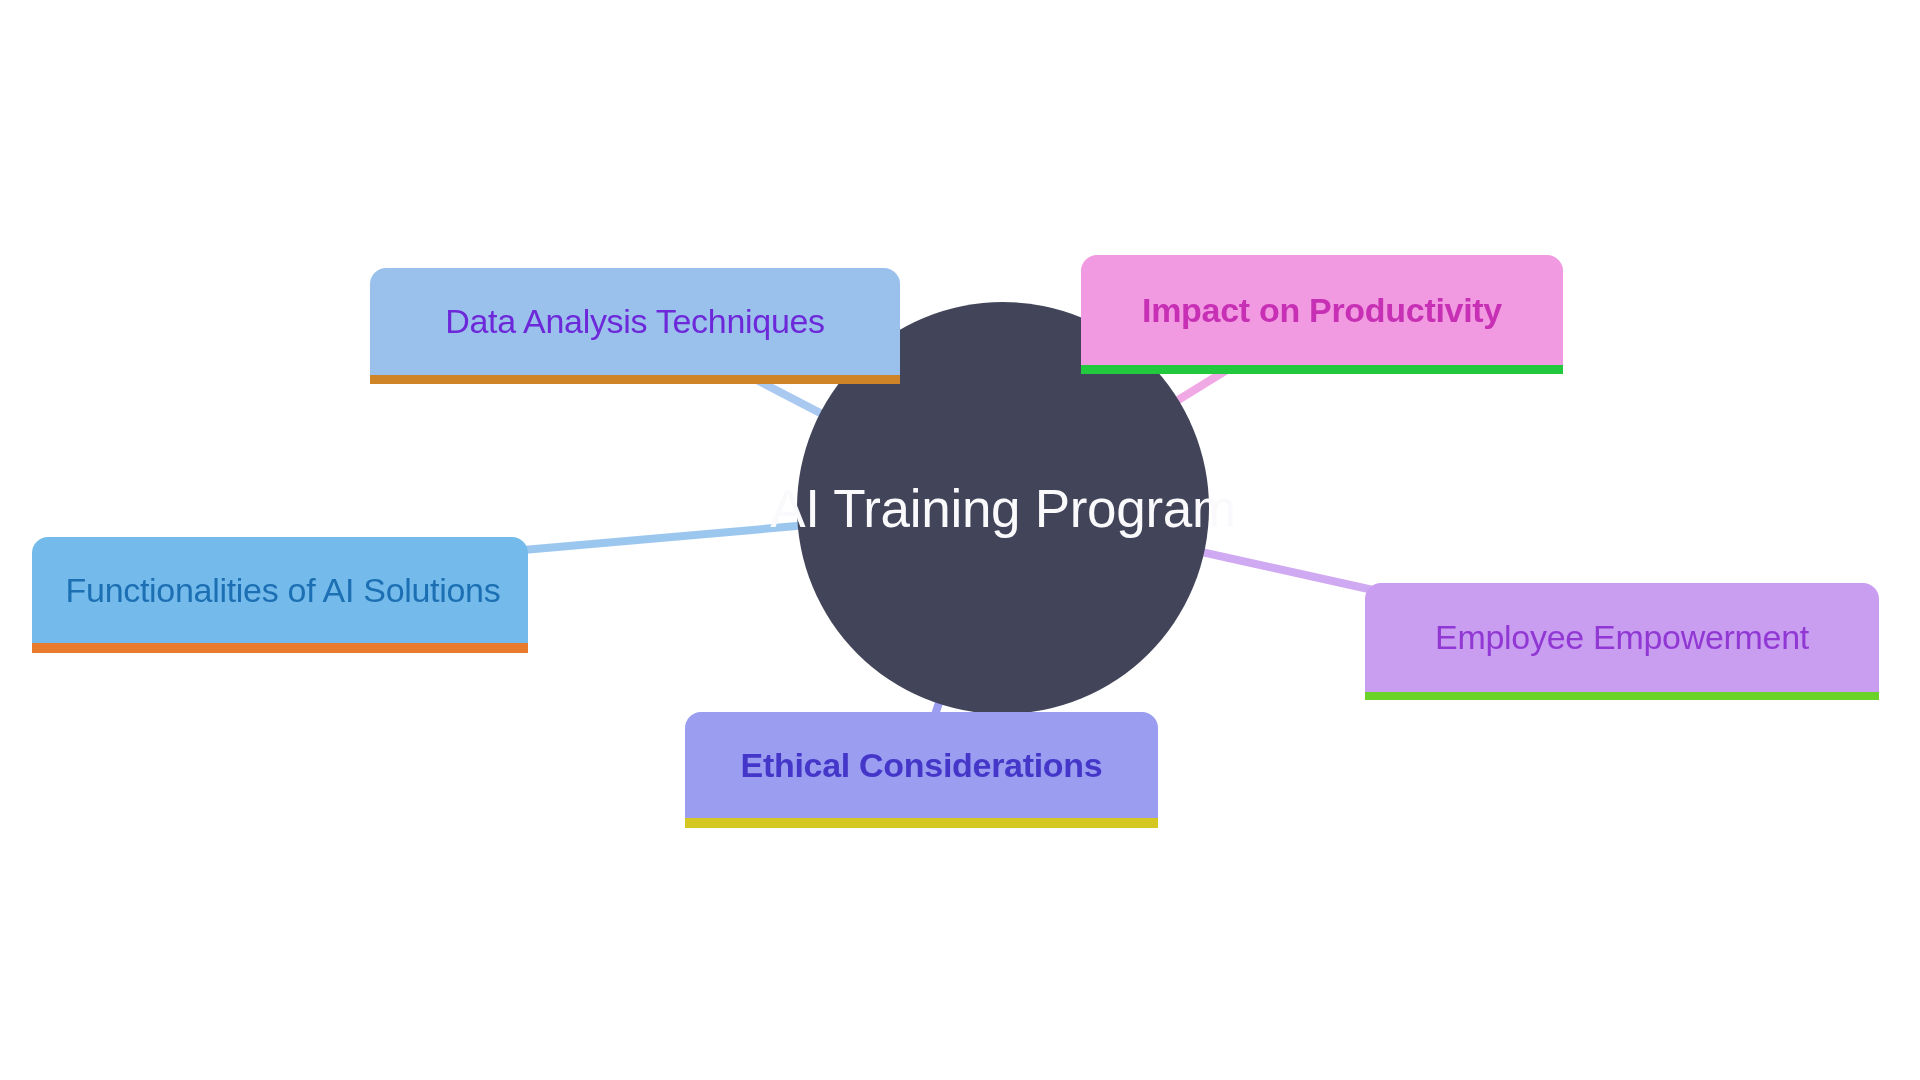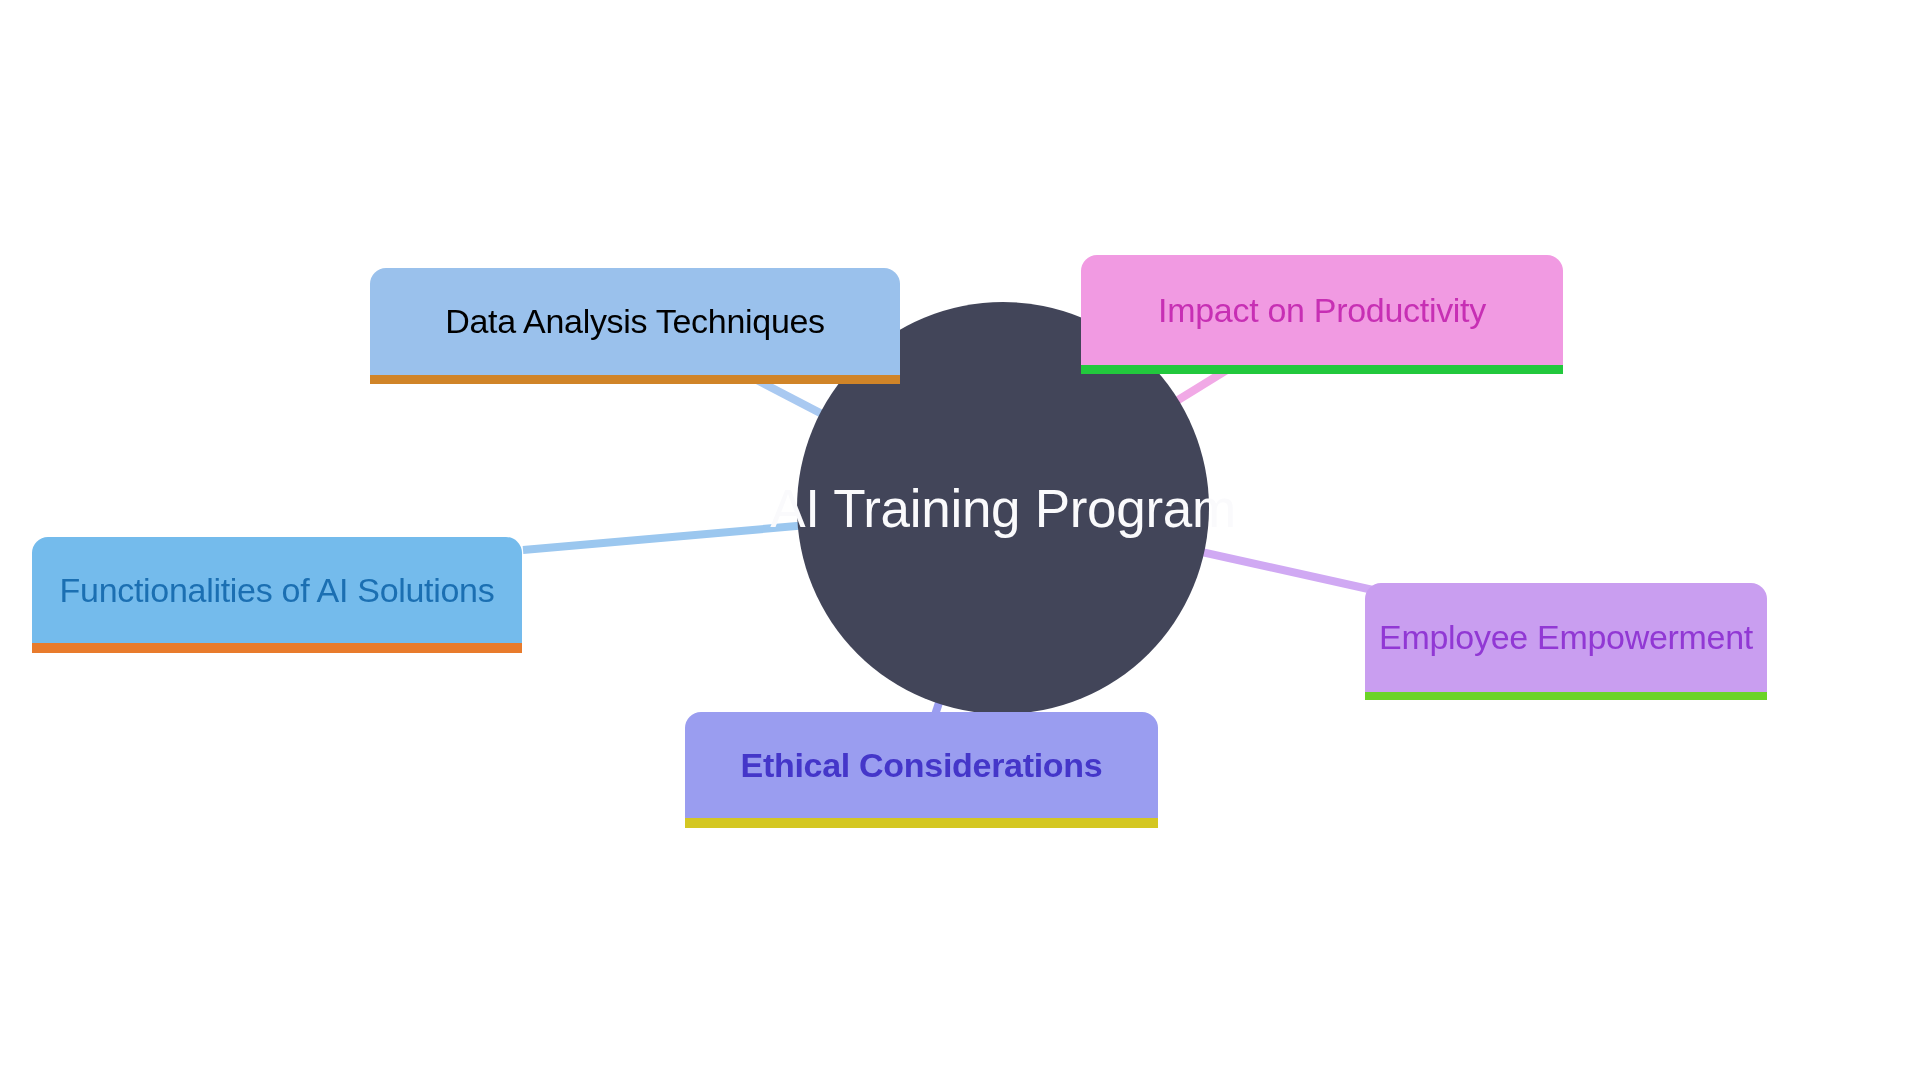--- a/index.html
+++ b/index.html
@@ -50,42 +50,42 @@
     border-bottom-style: solid;
     border-bottom-width: 9px;
     box-sizing: content-box;
   }
   .node .node-label {
     font-size: 34px;
     letter-spacing: -0.3px;
     white-space: nowrap;
   }
   .node-data           { left: 370px;  top: 268px; width: 530px; height: 107px; }
-  .node-impact         { left: 1081px; top: 255px; width: 482px; height: 110px; }
-  .node-functionalities{ left: 32px;   top: 537px; width: 490px; height: 106px; border-bottom-width: 10px; }
-  .node-employee       { left: 1365px; top: 583px; width: 402px; height: 109px; border-bottom-width: 8px; }
+  .node-impact         { left: 1081px; top: 255px; width: 482px; height: 110px; font-weight: bold; }
+  .node-functionalities{ left: 32px;   top: 537px; width: 490px; height: 106px; border-bottom-width: 10px; padding-left: 6px; }
+  .node-employee       { left: 1365px; top: 583px; width: 514px; height: 109px; border-bottom-width: 8px; }
   .node-ethical        { left: 685px;  top: 712px; width: 473px; height: 106px; border-bottom-width: 10px; font-weight: bold; }
 </style>
 </head>
 <body>
 
 <div class="stage">
 
   <svg class="connector-layer" viewBox="0 0 1920 1080">
     <line x1="753" y1="378" x2="1003" y2="508" style="stroke: rgb(169, 201, 241);"></line>
     <line x1="1230" y1="368" x2="1003" y2="508" style="stroke: rgb(241, 169, 230);"></line>
     <line x1="523" y1="550" x2="1003" y2="508" style="stroke: rgb(155, 199, 239);"></line>
     <line x1="1373" y1="590" x2="1003" y2="508" style="stroke: rgb(208, 169, 243);"></line>
     <line x1="932" y1="724" x2="1003" y2="508" style="stroke: rgb(154, 157, 240);"></line>
     <circle cx="1003" cy="508" r="206" style="fill: rgb(66, 69, 89);"></circle>
   </svg>
 
   <div class="center-label" style="color: rgb(250, 250, 252);">AI Training Program</div>
 
-  <div class="node node-data" style="background-color: rgb(154, 193, 236); border-bottom-color: rgb(208, 132, 40); color: #000000;">
+  <div class="node node-data" style="background-color: rgb(154, 193, 236); border-bottom-color: rgb(208, 132, 40); color: #6d28d9;">
     <span class="node-label">Data Analysis Techniques</span>
   </div>
 
   <div class="node node-impact" style="background-color: rgb(241, 154, 226); border-bottom-color: rgb(34, 200, 61); color: rgb(199, 47, 180);">
     <span class="node-label">Impact on Productivity</span>
   </div>
 
   <div class="node node-functionalities" style="background-color: rgb(116, 187, 236); border-bottom-color: rgb(232, 123, 44); color: rgb(27, 111, 178);">
     <span class="node-label">Functionalities of AI Solutions</span>
   </div>

